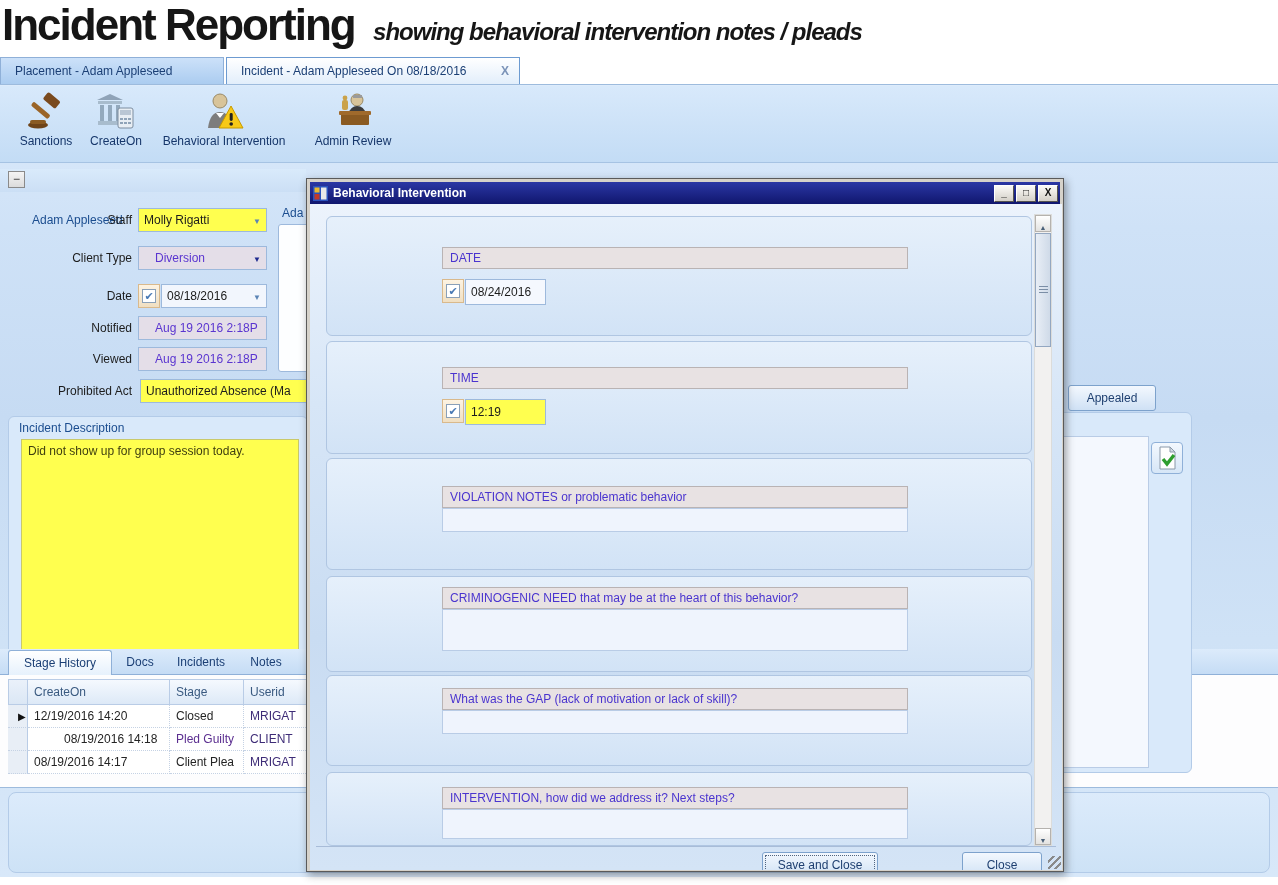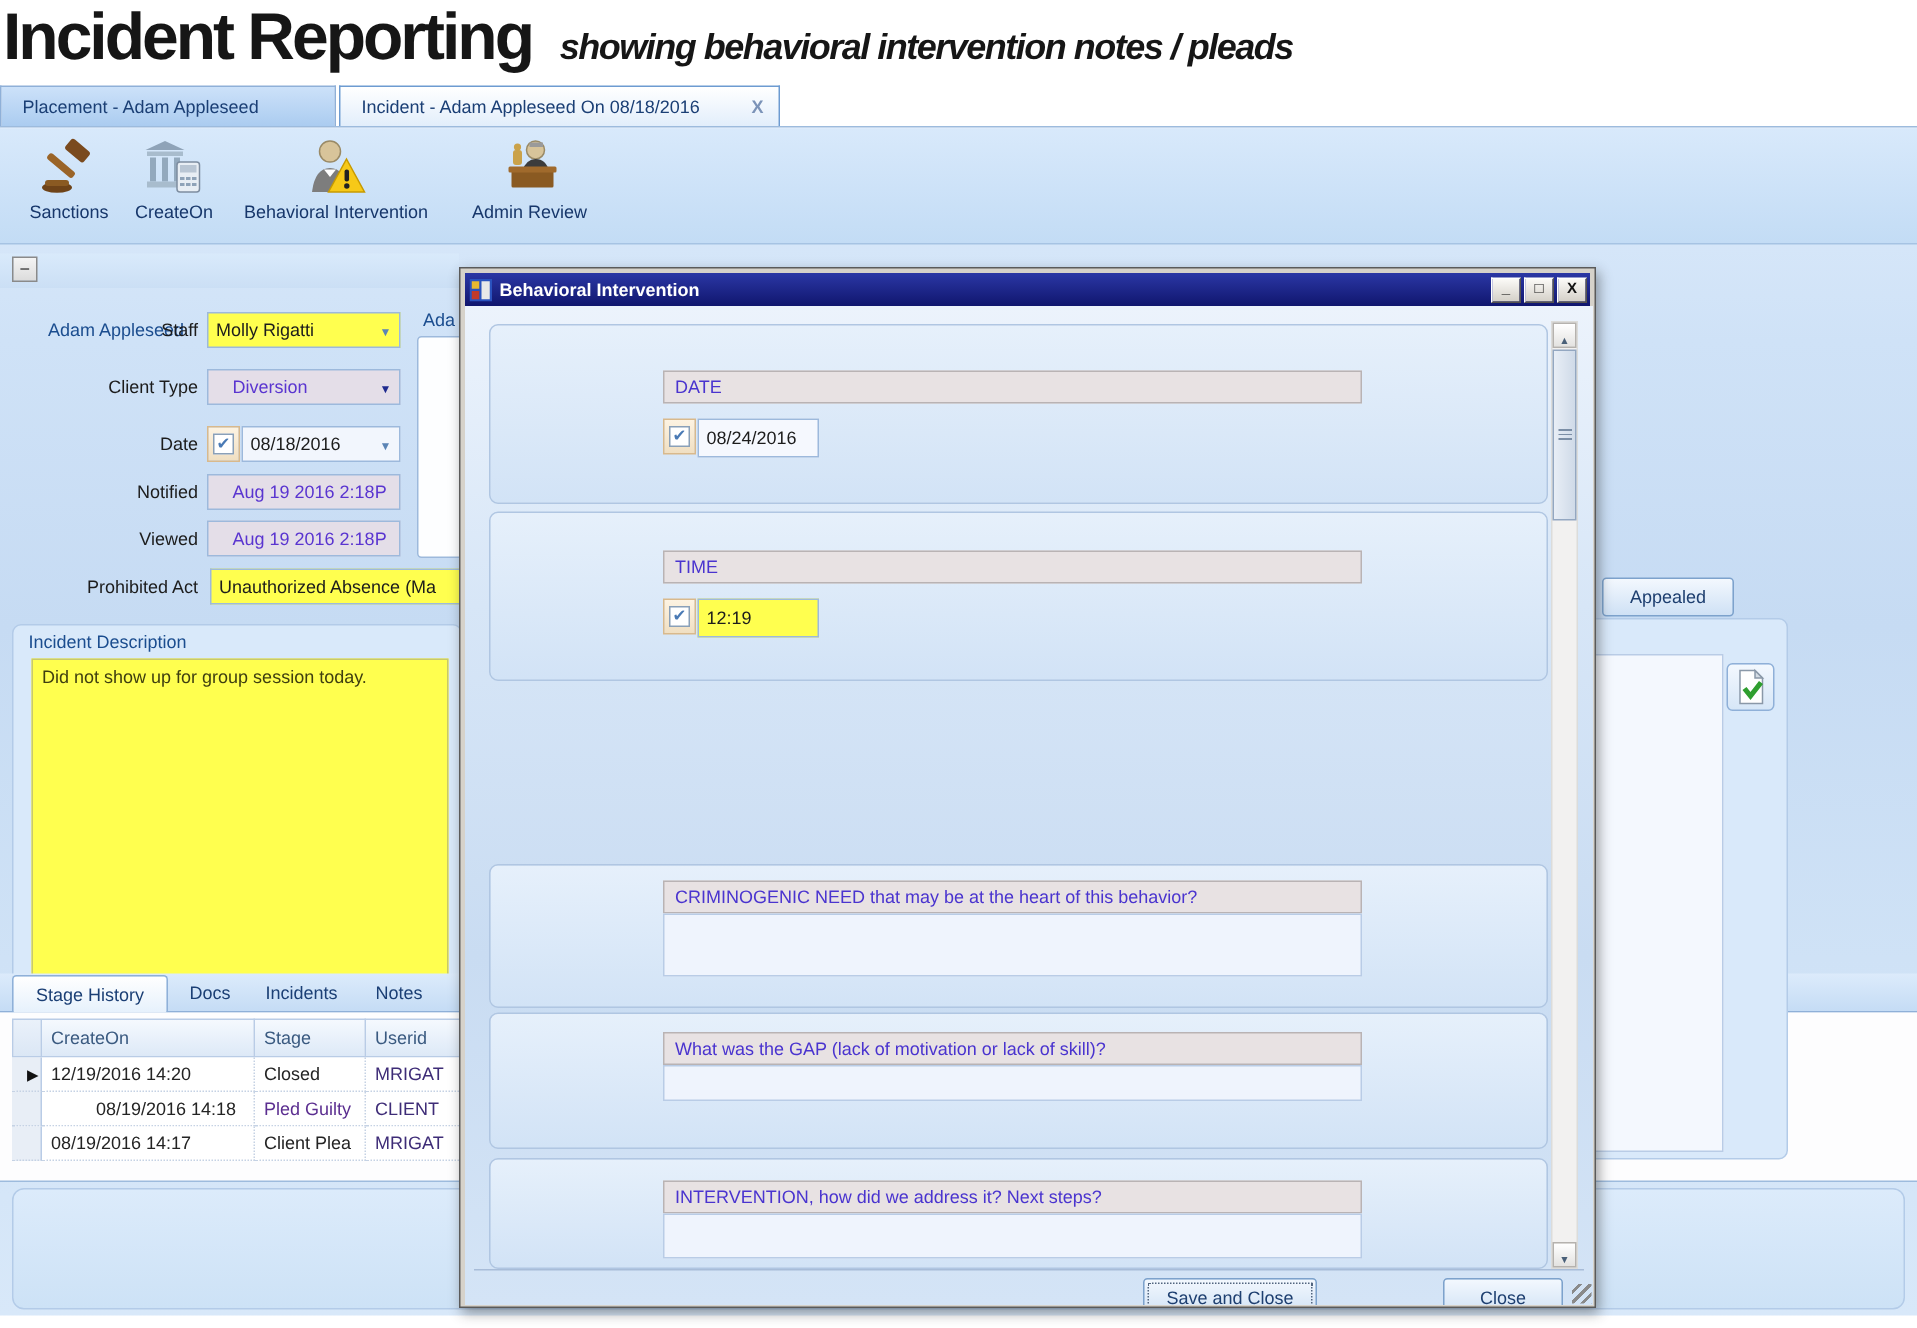--- a/index.html
+++ b/index.html
@@ -345,20 +345,24 @@
         <div class="sec-header"><span>TIME</span></div>
         <div class="combo">
           <span class="cbx" style="left:0;top:0;">
               <span class="inner"><span>✔</span></span>
             </span>
           <span class="cfield yellow">12:19</span>
           <span class="dd"><i>▼</i></span>
         </div>
       </div>
 
+      <div class="bi-card c3">
+        <div class="sec-header"><span>VIOLATION NOTES or problematic behavior</span></div>
+        <div class="sec-input"></div>
+      </div>
 
       <div class="bi-card c4">
         <div class="sec-header"><span>CRIMINOGENIC NEED that may be at the heart of this behavior?</span></div>
         <div class="sec-input"></div>
       </div>
 
       <div class="bi-card c5">
         <div class="sec-header"><span>What was the GAP (lack of motivation or lack of skill)?</span></div>
         <div class="sec-input"></div>
       </div>

